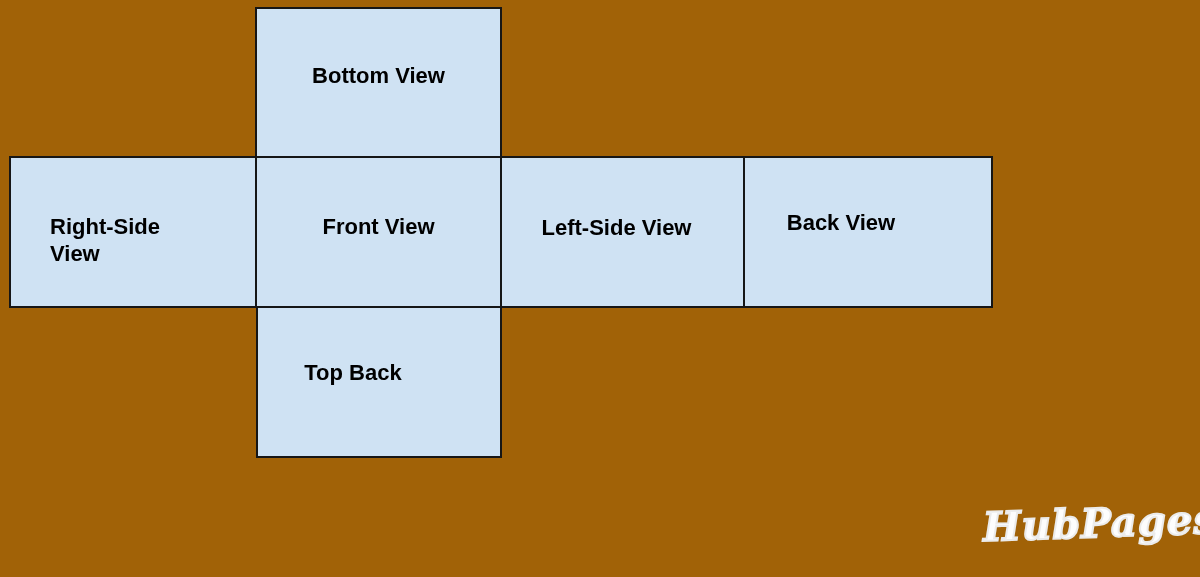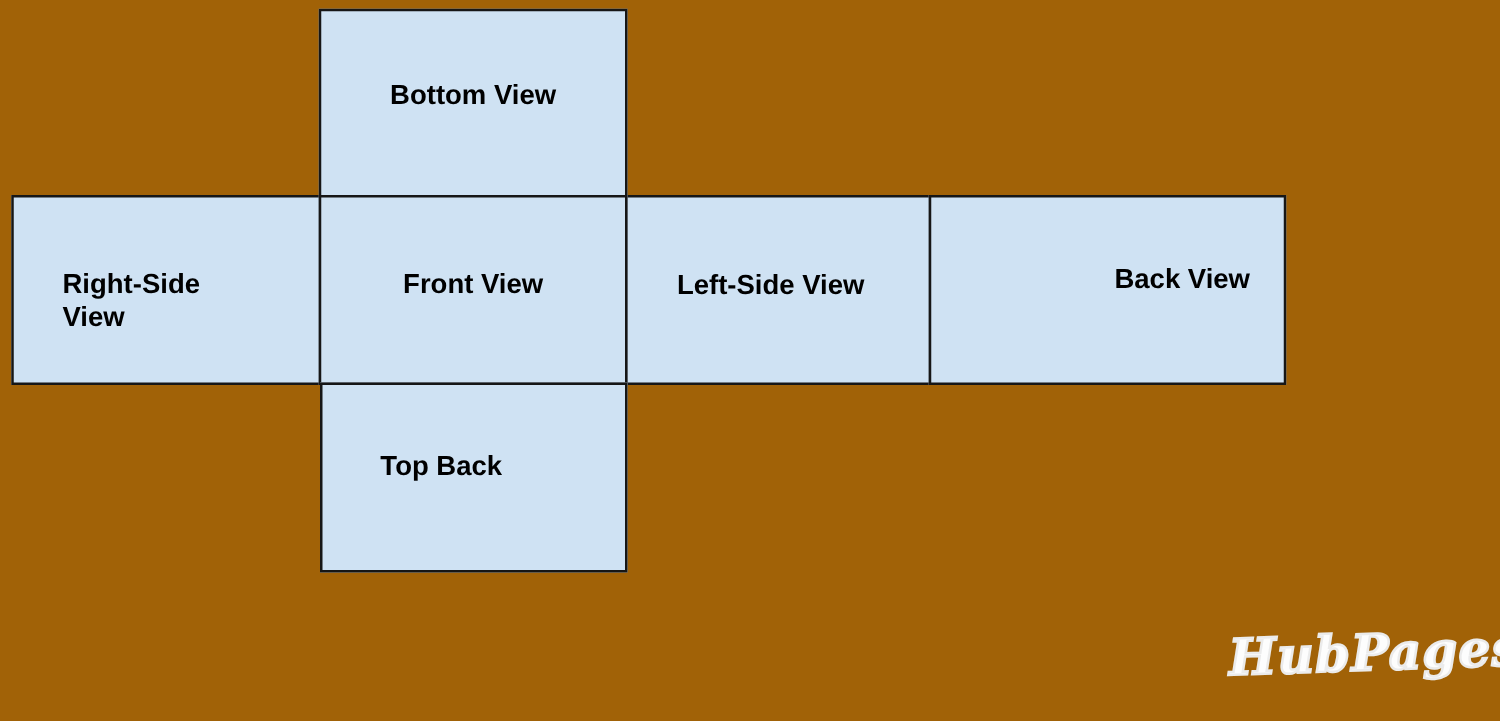--- a/index.html
+++ b/index.html
@@ -39,21 +39,21 @@
   #panel-right-side .label {
     white-space: normal;
     max-width: 130px;
     margin-left: 39px;
     transform: translateY(8px);
   }
   #panel-front { left: 255px; top: 156px; width: 247px; height: 152px; }
   #panel-front .label { transform: translateY(-5px); }
   #panel-left-side { left: 500px; top: 156px; width: 245px; height: 152px; }
   #panel-left-side .label { transform: translate(-6px, -4px); }
-  #panel-back { left: 743px; top: 156px; width: 286px; height: 152px; justify-content: flex-end; }
+  #panel-back { left: 743px; top: 156px; width: 250px; height: 152px; }
   #panel-back .label { transform: translate(-27px, -9px); }
   
   #panel-top { left: 256px; top: 306px; width: 246px; height: 152px; }
   #panel-top .label { transform: translate(-26px, -9px); }
 
   #diagram-title {
     position: absolute;
     left: 199px;
     top: 514px;
     font-weight: bold;

